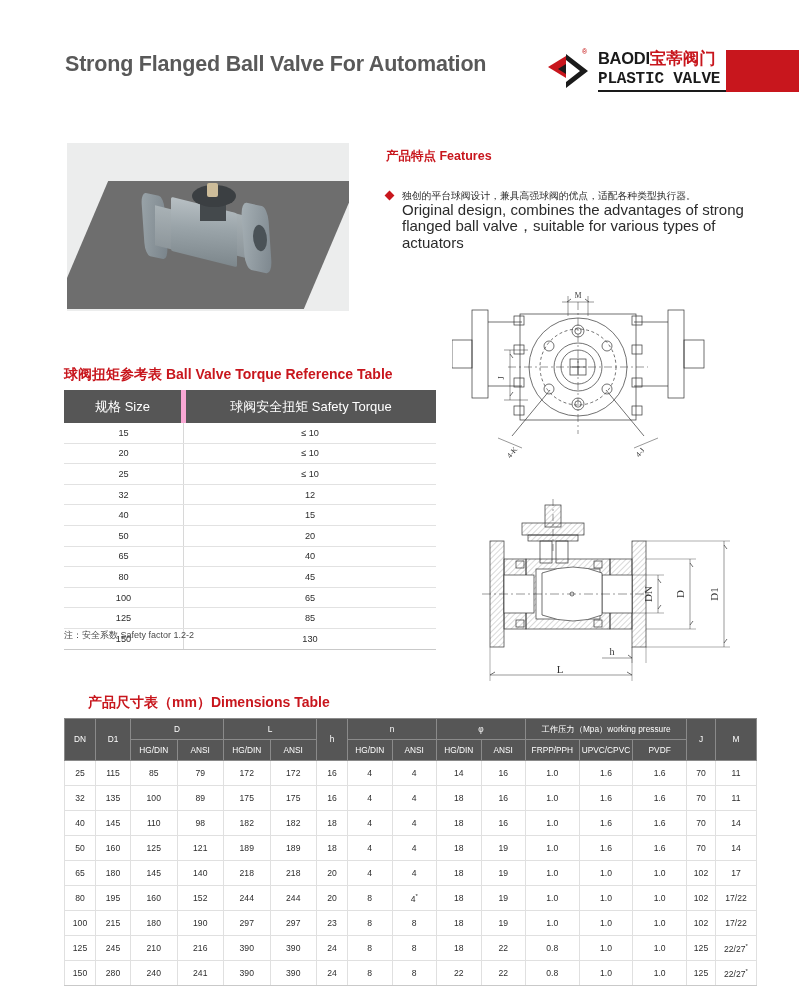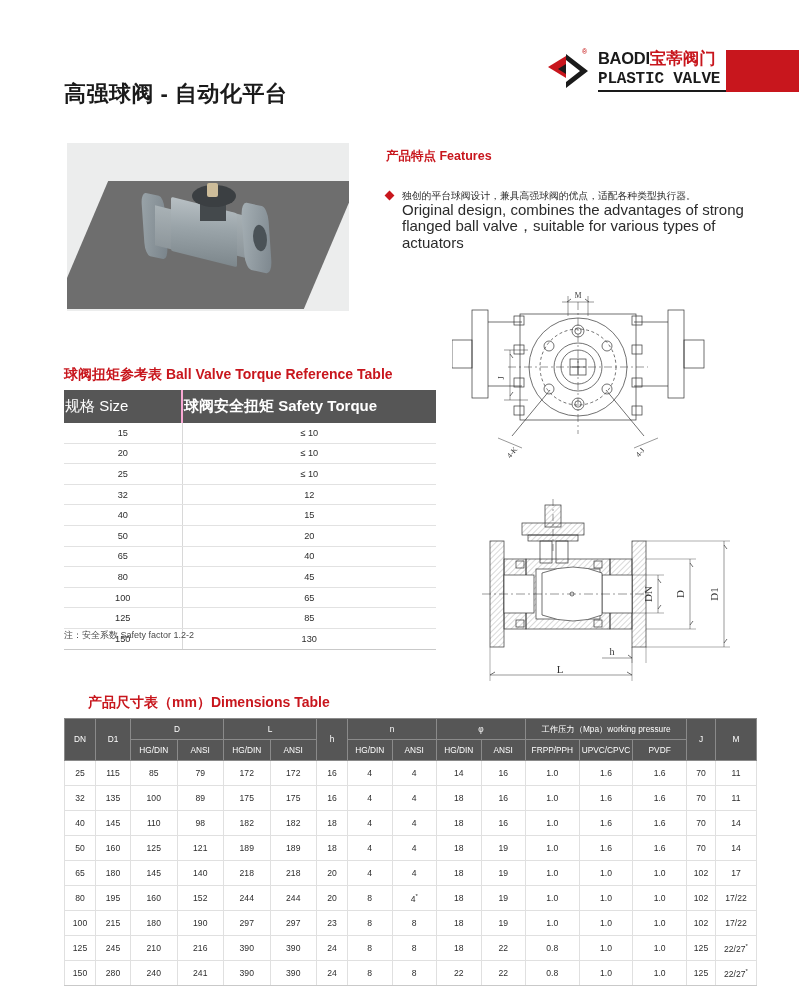--- a/index.html
+++ b/index.html
@@ -246,27 +246,27 @@
     position: absolute;
     left: 64px; top: 390px;
     width: 372px;
     border-collapse: collapse;
     font-size: 9px;
   }
   .torque-table th {
     background: #565656;
     color: #ffffff;
     font-weight: normal;
-    font-size: 15px;
+    font-size: 13px;
     height: 31px;
     border: none;
-    text-align: left;
+    text-align: center;
     vertical-align: middle;
   }
-  .torque-table th.th-sep { border-left: 2px solid #f9a8d4; font-weight: bold; }
+  .torque-table th.th-sep { border-left: 5px solid #f9a8d4; }
   .torque-table td {
     height: 17.6px;
     text-align: center;
     color: #2d2d2d;
     font-size: 9.2px;
     border-bottom: 1px solid #e2e2e2;
     background: #fff;
   }
   .torque-table td.c2 { border-left: 1px solid #d8d8d8; }
   .torque-table tr:last-child td { border-bottom: 1px solid #c9c9c9; }
@@ -310,21 +310,21 @@
   }
   .dims-table tr:last-child td { border-bottom: 1px solid #c9c9c9; }
   .dims-table th.h1 { height: 20px; }
   .dims-table th.h2 { height: 20px; }
   .star { font-size: 6px; vertical-align: super; }
 </style>
 </head>
 <body>
 
 <div class="header">
-  <div class="title-cn">高强球阀 - 自动化平台</div>
+  <div class="title-en">Strong Flanged Ball Valve For Automation</div>
 
   <div class="logo-block">
     <div class="logo-mark">
       <svg width="44" height="38" viewBox="0 0 44 38">
         <polygon points="2,15 20,4 20,26" fill="#c8161d"></polygon>
         <polygon points="20,2 42,19 20,36 20,30 34,19 20,8" fill="#1a1a1a"></polygon>
         <polygon points="12,17 20,12 20,22" fill="#1a1a1a"></polygon>
       </svg>
     </div>
     <div class="logo-reg">®</div>

